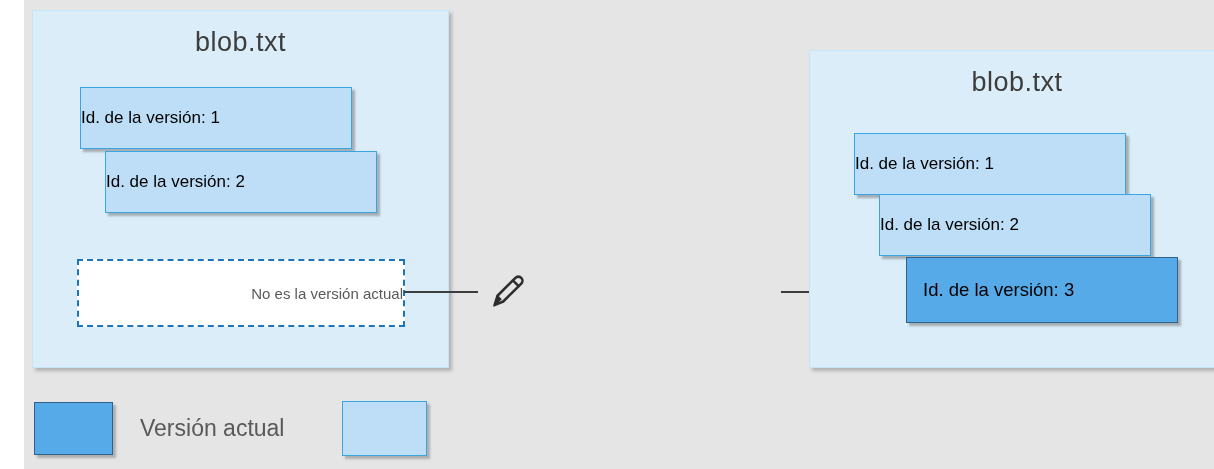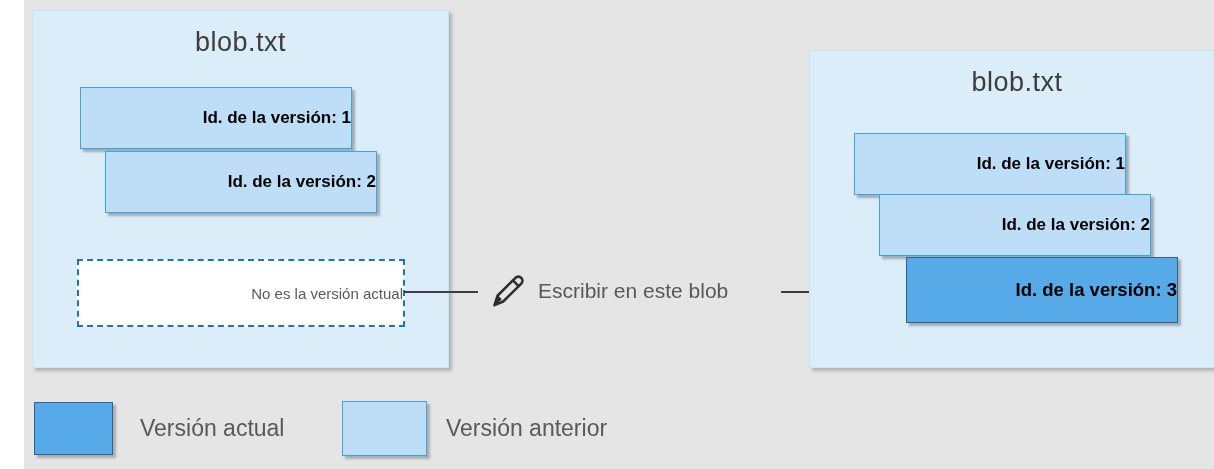--- a/index.html
+++ b/index.html
@@ -30,25 +30,24 @@
     color: #3d3d3d;
     letter-spacing: 0.5px;
   }
   .version-card {
     position: absolute;
     width: 272px;
     height: 62px;
     box-sizing: border-box;
     display: flex;
     align-items: center;
-    justify-content: flex-end;
+    justify-content: flex-start;
     font-size: 17px;
     color: #000000;
     box-shadow: 3px 3px 2px rgba(110,110,110,0.5);
-    font-weight: bold;
   }
   .version-card.previous {
     background: #bddef6;
     border: 1px solid #3aa6e1;
   }
   .version-card.current {
     background: #57aae8;
     border: 1.5px solid #30618c;
     font-size: 18.5px;
     padding-left: 16px;
@@ -143,21 +142,20 @@
   <div class="hline line-left"></div>
 
   <svg class="pencil" viewBox="0 0 36 36">
     <g fill="none" stroke="#2d2d2d" stroke-width="2.1" stroke-linejoin="round" stroke-linecap="round">
       <path d="M7 29.5 L9.4 21.9 L24.1 7.2 a3.35 3.35 0 0 1 4.74 4.74 L14.1 26.6 L7 29.5 Z"></path>
       <path d="M22 9.3 l4.7 4.7"></path>
     </g>
     <path d="M7 29.5 L9.4 21.9 L12.2 24.7 Z" fill="#2d2d2d" stroke="#2d2d2d" stroke-width="1"></path>
   </svg>
 
-  <div class="action-label">Escribir en este blob</div>
 
   <div class="hline line-right"></div>
   <div class="arrow-head"></div>
 
   <div class="container right">
     <div class="container-title">blob.txt</div>
 
     <div class="version-card previous" style="left: 44px; top: 82px;">
       <span>Id. de la versión: 1</span>
     </div>
@@ -168,15 +166,14 @@
 
     <div class="version-card current" style="left: 96px; top: 206px; height: 66px;">
       <span>Id. de la versión: 3</span>
     </div>
   </div>
 
   <div class="legend-swatch current"></div>
   <div class="legend-label current">Versión actual</div>
 
   <div class="legend-swatch previous"></div>
-  <div class="legend-label previous">Versión anterior</div>
 
 </div>
 
 </body></html>

